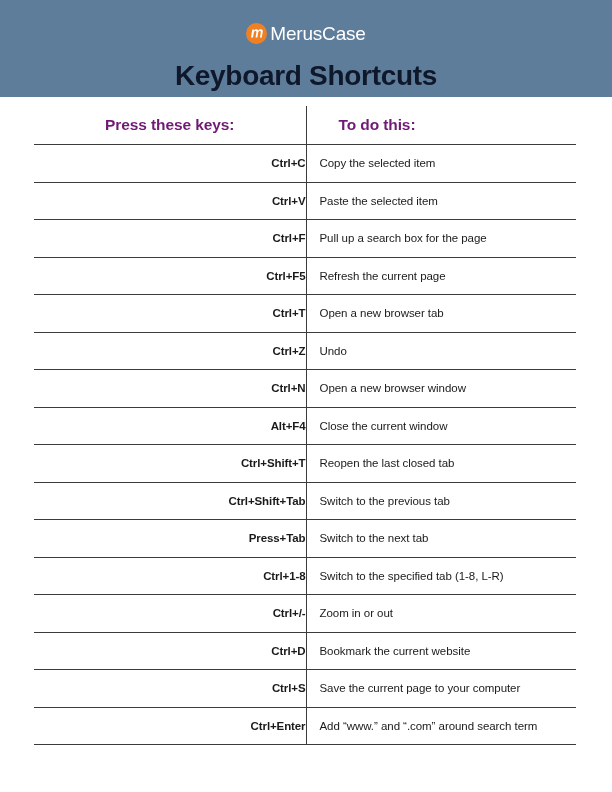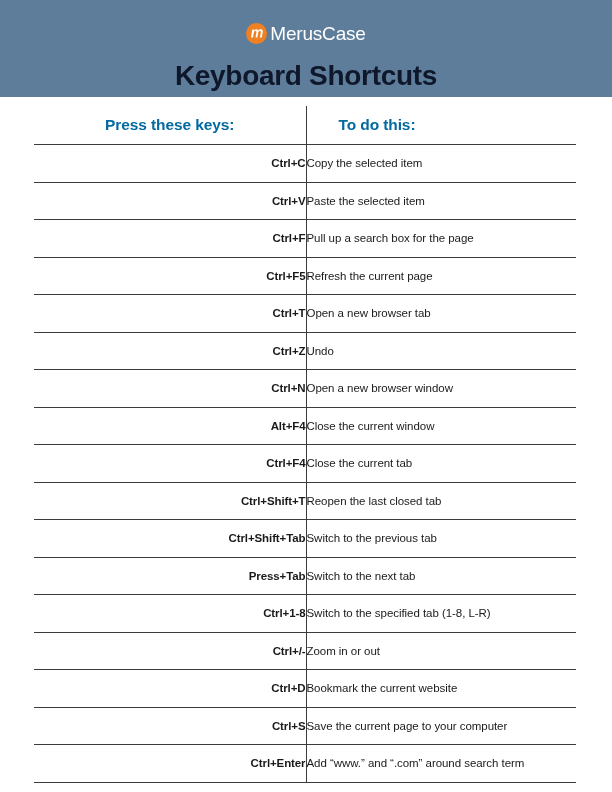--- a/index.html
+++ b/index.html
@@ -86,21 +86,21 @@
   .sc-table col.c-key { width: 272px; }
   .sc-table col.c-desc { width: 270px; }
 
   .sc-table th, .sc-table td {
     padding: 0;
     vertical-align: middle;
   }
 
   .sc-table thead th {
     height: 38px;
-    color: #0369a1;
+    color: #701a75;
     font-size: 15.5px;
     font-weight: bold;
     letter-spacing: -0.1px;
     border-bottom: 1.3px solid #3b3b3b;
     white-space: nowrap;
   }
   .sc-table thead th.h-key { text-align: center; }
   .sc-table thead th.h-desc {
     text-align: left;
     border-left: 1.3px solid #3b3b3b;
@@ -118,20 +118,21 @@
     font-weight: bold;
     letter-spacing: -0.1px;
     white-space: nowrap;
   }
   .sc-table tbody td.desc-cell {
     text-align: left;
     font-size: 11.5px;
     font-weight: 400;
     letter-spacing: -0.05px;
     border-left: 1.3px solid #3b3b3b;
+    padding-left: 13px;
     white-space: nowrap;
   }
 </style>
 </head>
 <body>
 
 <div class="page">
 
   <div class="header-band">
     <div class="brand">
@@ -184,24 +185,20 @@
           </tr>
           <tr>
             <td class="key-cell">Ctrl+N</td>
             <td class="desc-cell">Open a new browser window</td>
           </tr>
           <tr>
             <td class="key-cell">Alt+F4</td>
             <td class="desc-cell">Close the current window</td>
           </tr>
           <tr>
-            <td class="key-cell">Ctrl+F4</td>
-            <td class="desc-cell">Close the current tab</td>
-          </tr>
-          <tr>
             <td class="key-cell">Ctrl+Shift+T</td>
             <td class="desc-cell">Reopen the last closed tab</td>
           </tr>
           <tr>
             <td class="key-cell">Ctrl+Shift+Tab</td>
             <td class="desc-cell">Switch to the previous tab</td>
           </tr>
           <tr>
             <td class="key-cell">Press+Tab</td>
             <td class="desc-cell">Switch to the next tab</td>

